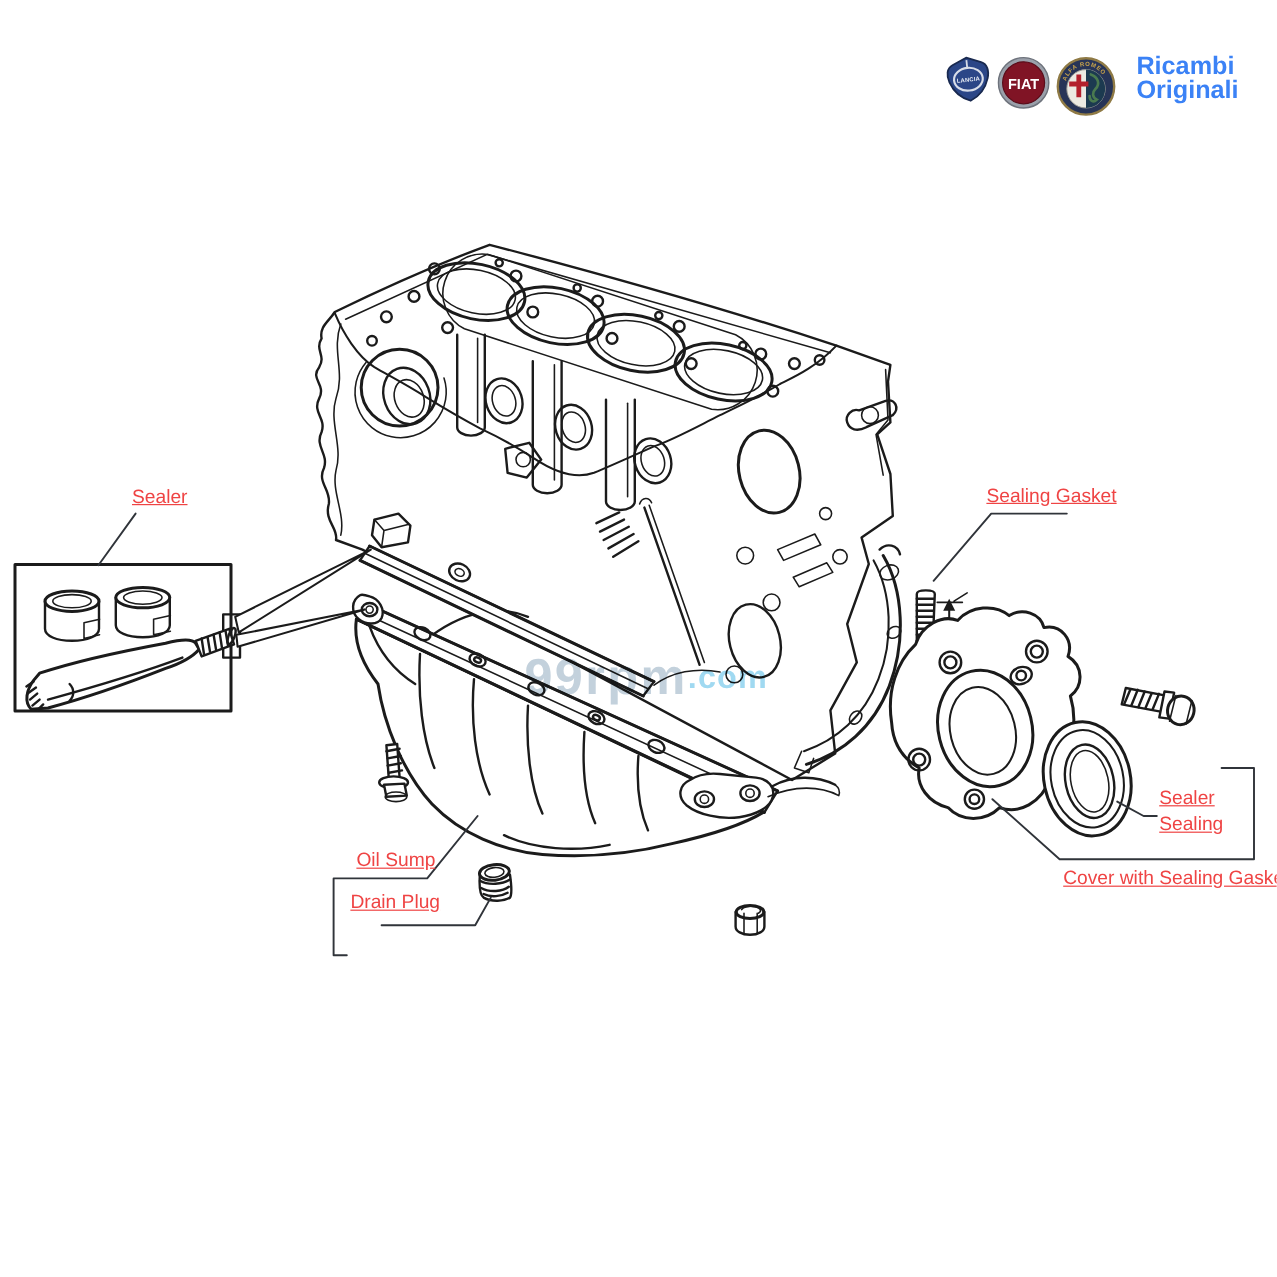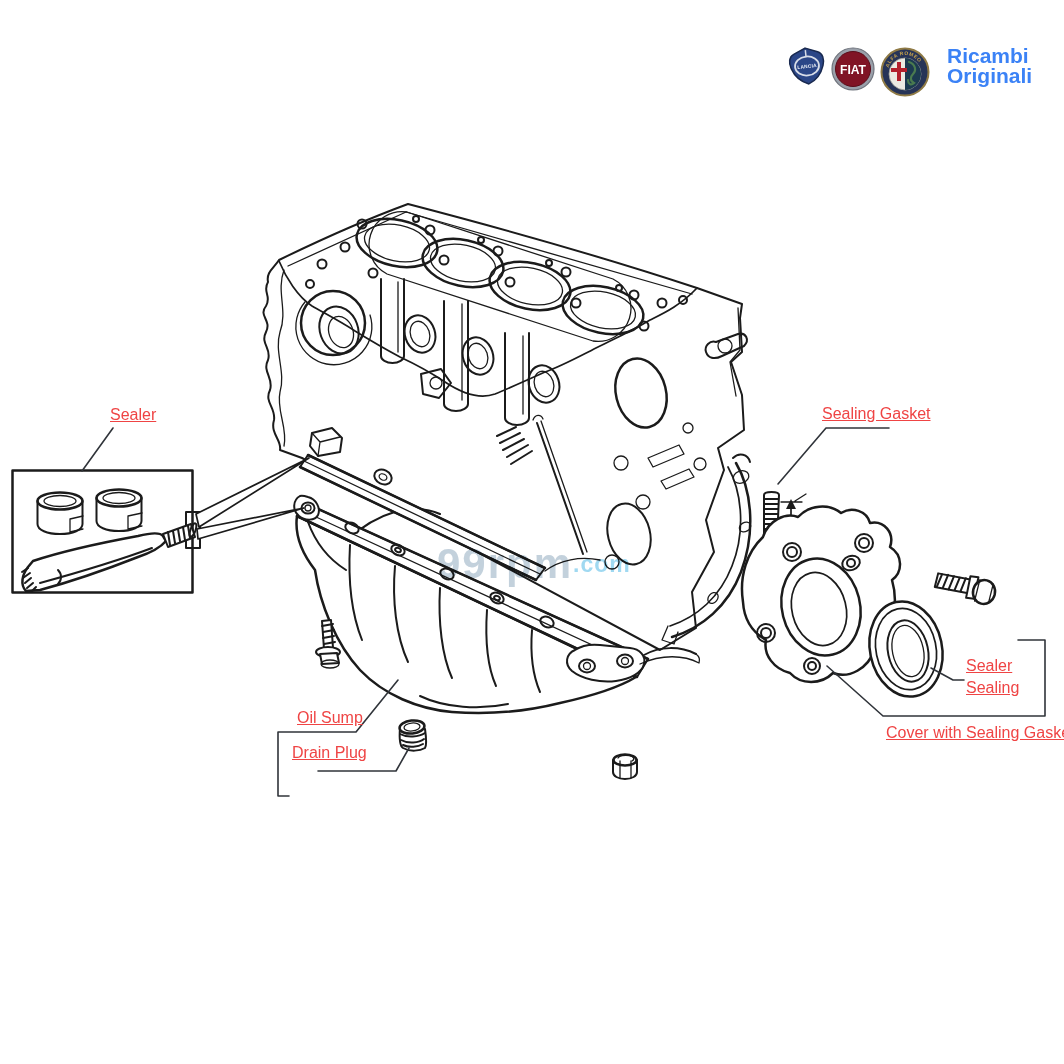--- a/index.html
+++ b/index.html
@@ -11,21 +11,21 @@
   #art .fw{fill:#ffffff;}
   #art .thin{stroke-width:1.3;}
   #art .med{stroke-width:1.7;}
   #art .thick{stroke-width:2.5;}
   #art .solid{fill:#1b1b1b;stroke:none;}
   #art .lead{stroke:#30343a;stroke-width:1.6;}
   .label{position:absolute;font-size:16px;color:#ef4444;white-space:nowrap;line-height:22px;text-decoration:underline;}
   .watermark{position:absolute;left:437px;top:500px;display:flex;align-items:center;
              mix-blend-mode:multiply;opacity:.85;letter-spacing:2px;margin-top:40px;}
   .watermark .wm-name{font-size:42px;font-weight:bold;color:#b9c9d6;}
-  .watermark .wm-tld{font-size:23px;font-weight:bold;color:#8fd2ef;letter-spacing:1px;}
+  .watermark .wm-tld{font-size:27px;font-weight:bold;color:#8fd2ef;letter-spacing:1px;}
   .brand{position:absolute;left:788px;top:46px;display:flex;align-items:flex-start;gap:5px;}
   .brand-title{font-weight:bold;color:#3b82f6;font-size:21px;line-height:20px;margin-left:12px;}
 </style>
 </head>
 <body>
 
 <div class="stage">
 
   <svg id="art" width="1064" height="1064" viewBox="0 0 1064 1064">
 

